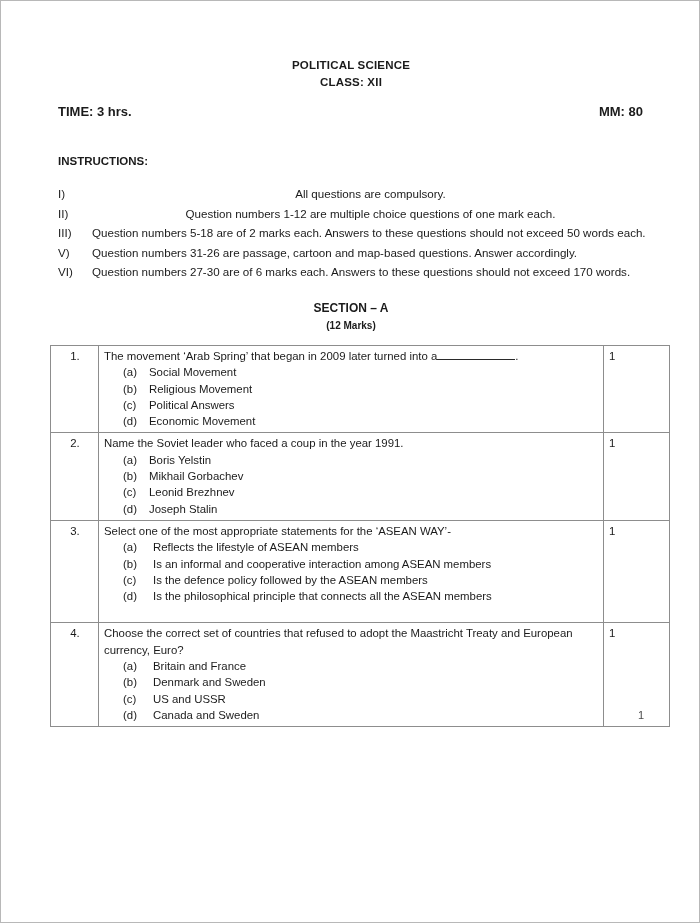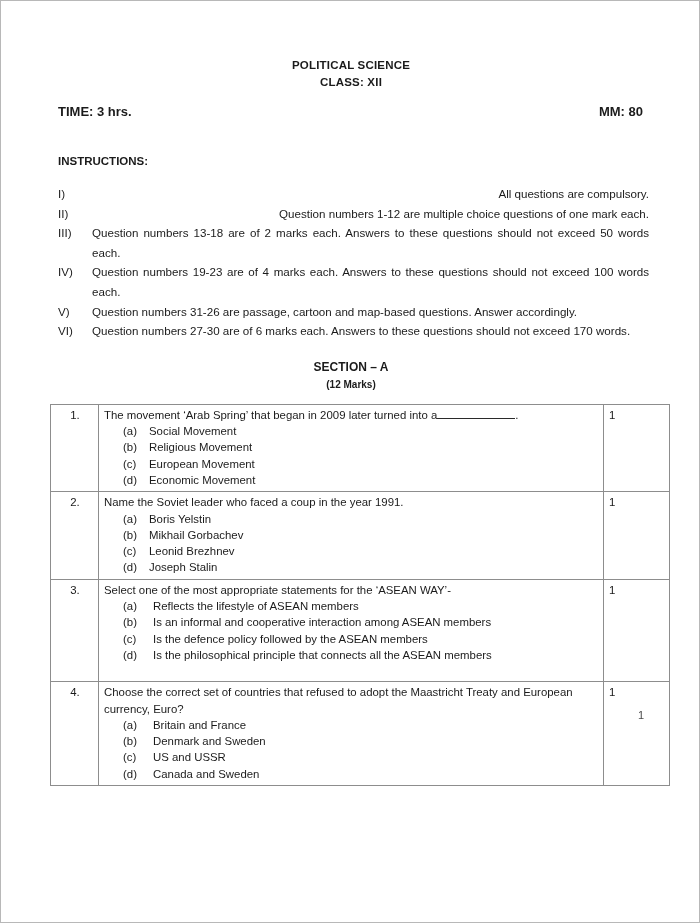--- a/index.html
+++ b/index.html
@@ -77,21 +77,21 @@
     width: 34px;
     text-align: left;
     white-space: nowrap;
   }
   .instr-marker.wide { }
   .instr-text {
     flex: 1 1 auto;
     text-align: justify;
     text-justify: inter-word;
   }
-  .instr-text.nojustify { text-align: right; }
+  .instr-text.nojustify { text-align: center; }
 
   
   .section-heading {
     text-align: center;
     font-weight: bold;
     font-size: 12px;
     margin-top: 17px;
     line-height: 18px;
   }
   .section-heading .marks { font-size: 10px; }
@@ -190,27 +190,23 @@
       <span class="instr-text nojustify">All questions are compulsory.</span>
     </div>
 
     <div class="instr-item">
       <span class="instr-marker">II)</span>
       <span class="instr-text nojustify">Question numbers 1-12 are multiple choice questions of one mark each.</span>
     </div>
 
     <div class="instr-item">
       <span class="instr-marker">III)</span>
-      <span class="instr-text">Question numbers 13-18 are of 2 marks each. Answers to these questions should not exceed 50 words each.</span>
-    </div>
-
-    <div class="instr-item">
-      <span class="instr-marker">IV)</span>
-      <span class="instr-text">Question numbers 19-23 are of 4 marks each. Answers to these questions should not exceed 100 words each.</span>
-    </div>
+      <span class="instr-text">Question numbers 5-18 are of 2 marks each. Answers to these questions should not exceed 50 words each.</span>
+    </div>
+
 
     <div class="instr-item">
       <span class="instr-marker">V)</span>
       <span class="instr-text">Question numbers 31-26 are passage, cartoon and map-based questions. Answer accordingly.</span>
     </div>
 
     <div class="instr-item">
       <span class="instr-marker">VI)</span>
       <span class="instr-text">Question numbers 27-30 are of 6 marks each. Answers to these questions should not exceed 170 words.</span>
     </div>
@@ -235,21 +231,21 @@
               <li>
                 <span class="opt-key">(a)</span>
                 <span class="opt-val">Social Movement</span>
               </li>
               <li>
                 <span class="opt-key">(b)</span>
                 <span class="opt-val">Religious Movement</span>
               </li>
               <li>
                 <span class="opt-key">(c)</span>
-                <span class="opt-val">European Movement</span>
+                <span class="opt-val">Political Answers</span>
               </li>
               <li>
                 <span class="opt-key">(d)</span>
                 <span class="opt-val">Economic Movement</span>
               </li>
             </ul>
           </td>
           <td class="col-marks">1</td>
         </tr>
 

